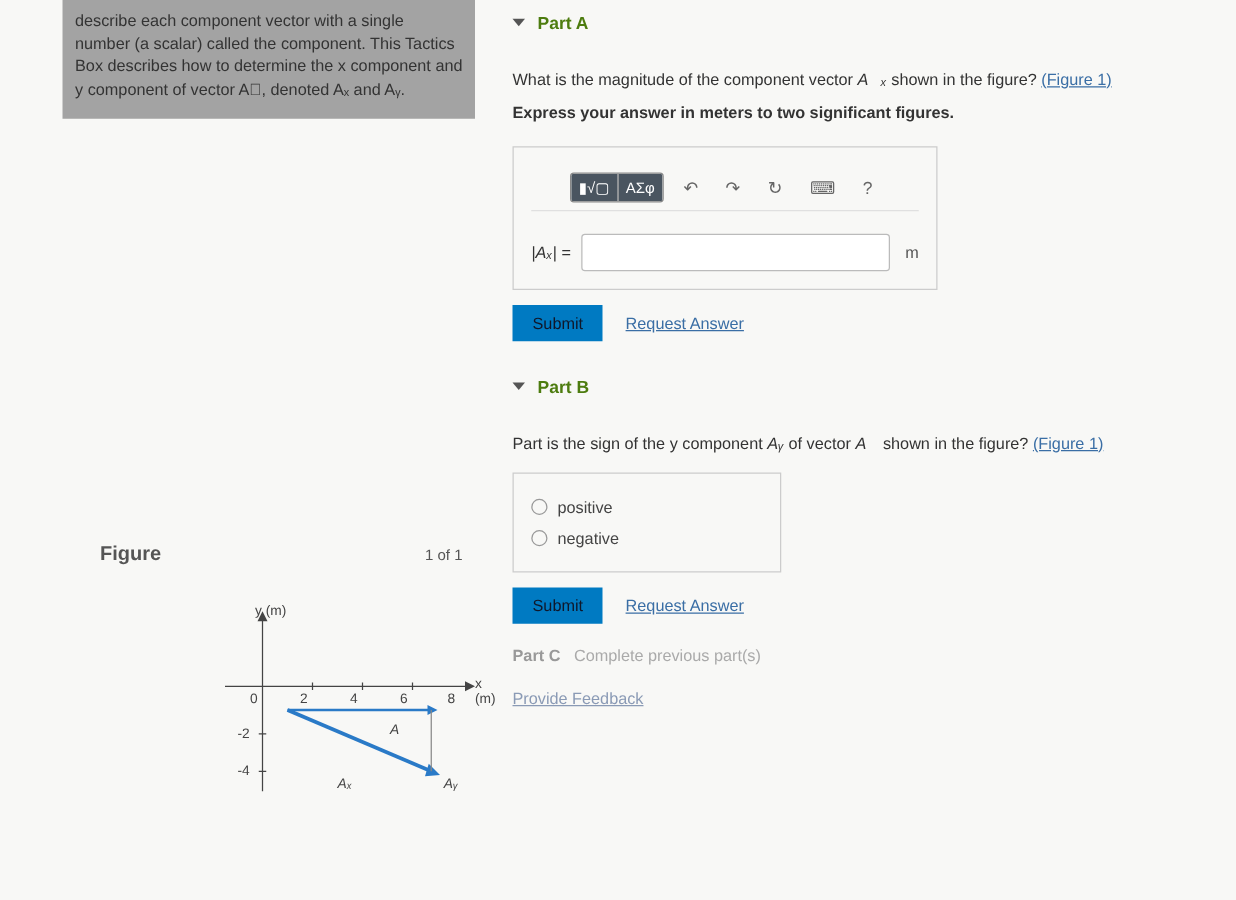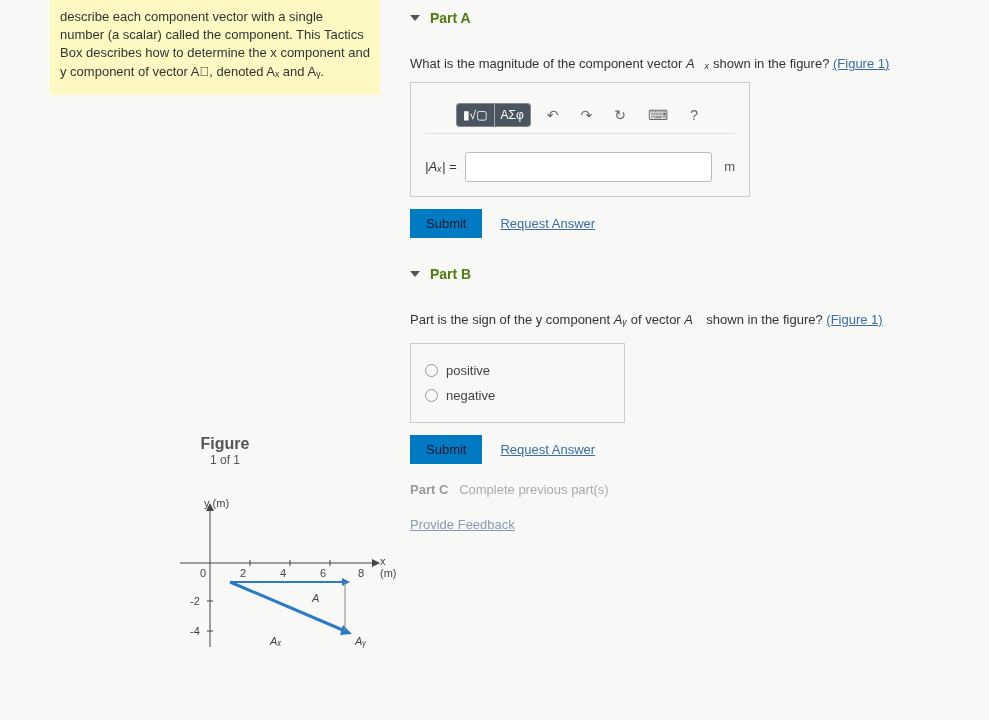--- a/index.html
+++ b/index.html
@@ -16,34 +16,33 @@
     .left-col {
       width: 395px;
       padding: 0 15px 0 50px;
       flex-shrink: 0;
     }
     .right-col {
       flex: 1;
       padding: 0 30px 0 15px;
     }
     .intro-box {
-      background: #fef9c3;
+      background: #a3a3a3;
       padding: 8px 10px 14px 10px;
       font-size: 13px;
       line-height: 1.4;
       color: #333;
       margin-bottom: 20px;
     }
     .figure-header {
       display: flex;
       justify-content: space-between;
       align-items: center;
       margin-top: 340px;
       padding: 0 10px 0 30px;
-      flex-direction: column;
     }
     .figure-title { font-size: 16px; font-weight: bold; color: #555; }
     .figure-count { font-size: 12px; color: #555; }
     .figure-plot {
       position: relative;
       width: 260px;
       height: 180px;
       margin: 30px 0 0 90px;
     }
     .plot-svg { position: absolute; top: 0; left: 0; }
@@ -234,20 +233,21 @@
   <div class="right-col">
     
     <div class="part-section">
       <div class="part-header">
         <span class="caret-down"></span>
         <span class="part-title">Part A</span>
       </div>
       <div class="question-text">
         <span>What is the magnitude of the component vector </span><span class="vec">A⃗ₓ</span><span> shown in the figure? </span><a class="figure-link">(Figure 1)</a>
       </div>
+      <div class="question-instr">Express your answer in meters to two significant figures.</div>
 
       <div class="answer-box">
         <div class="toolbar">
           <div class="toolbar-group">
             <button class="toolbar-btn-dark">▮√▢</button>
             <button class="toolbar-btn-dark">ΑΣφ</button>
           </div>
           <button class="toolbar-btn">↶</button>
           <button class="toolbar-btn">↷</button>
           <button class="toolbar-btn">↻</button>

